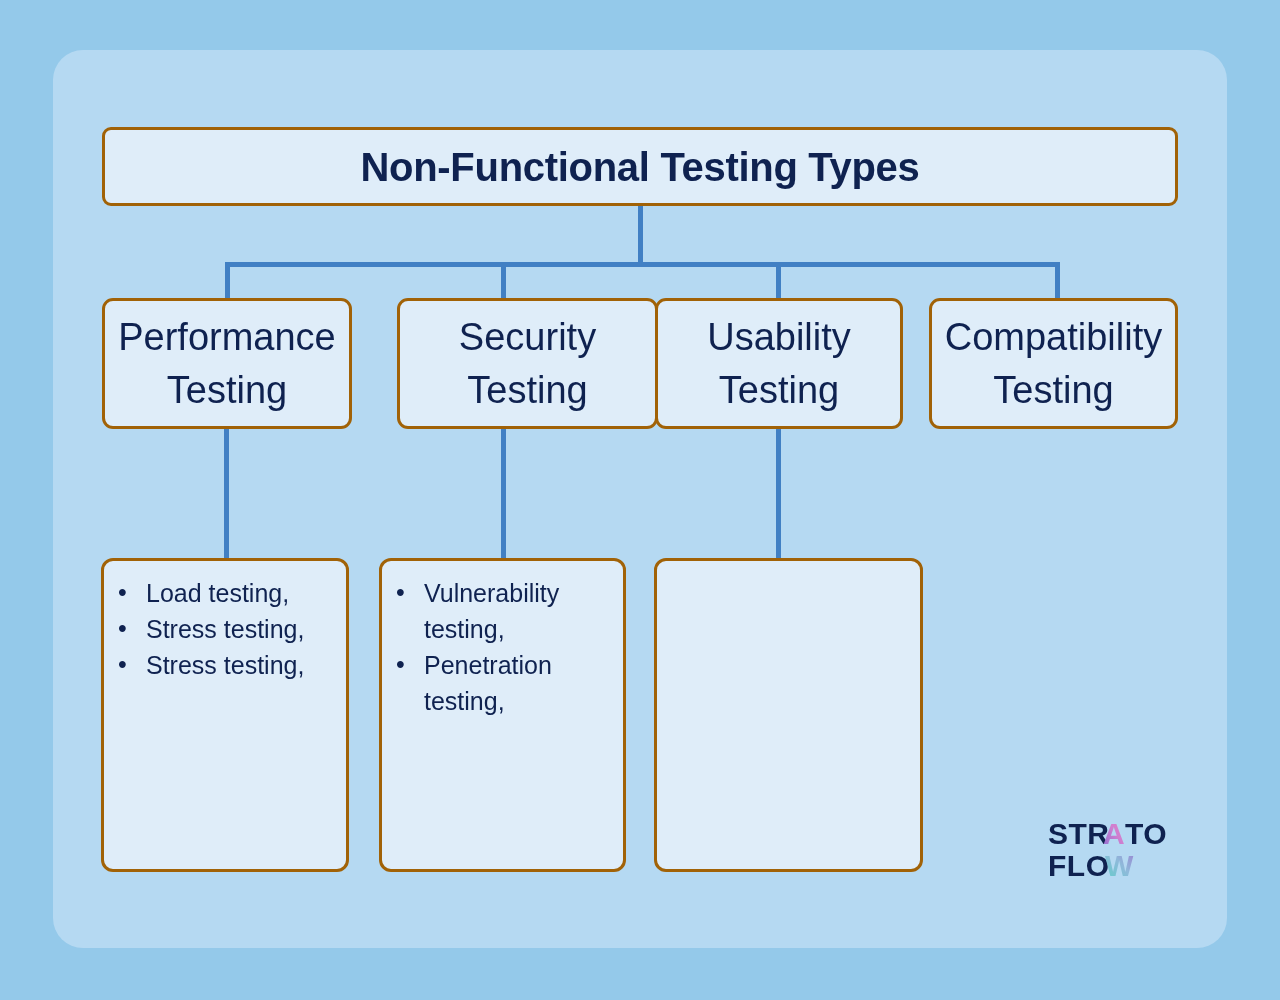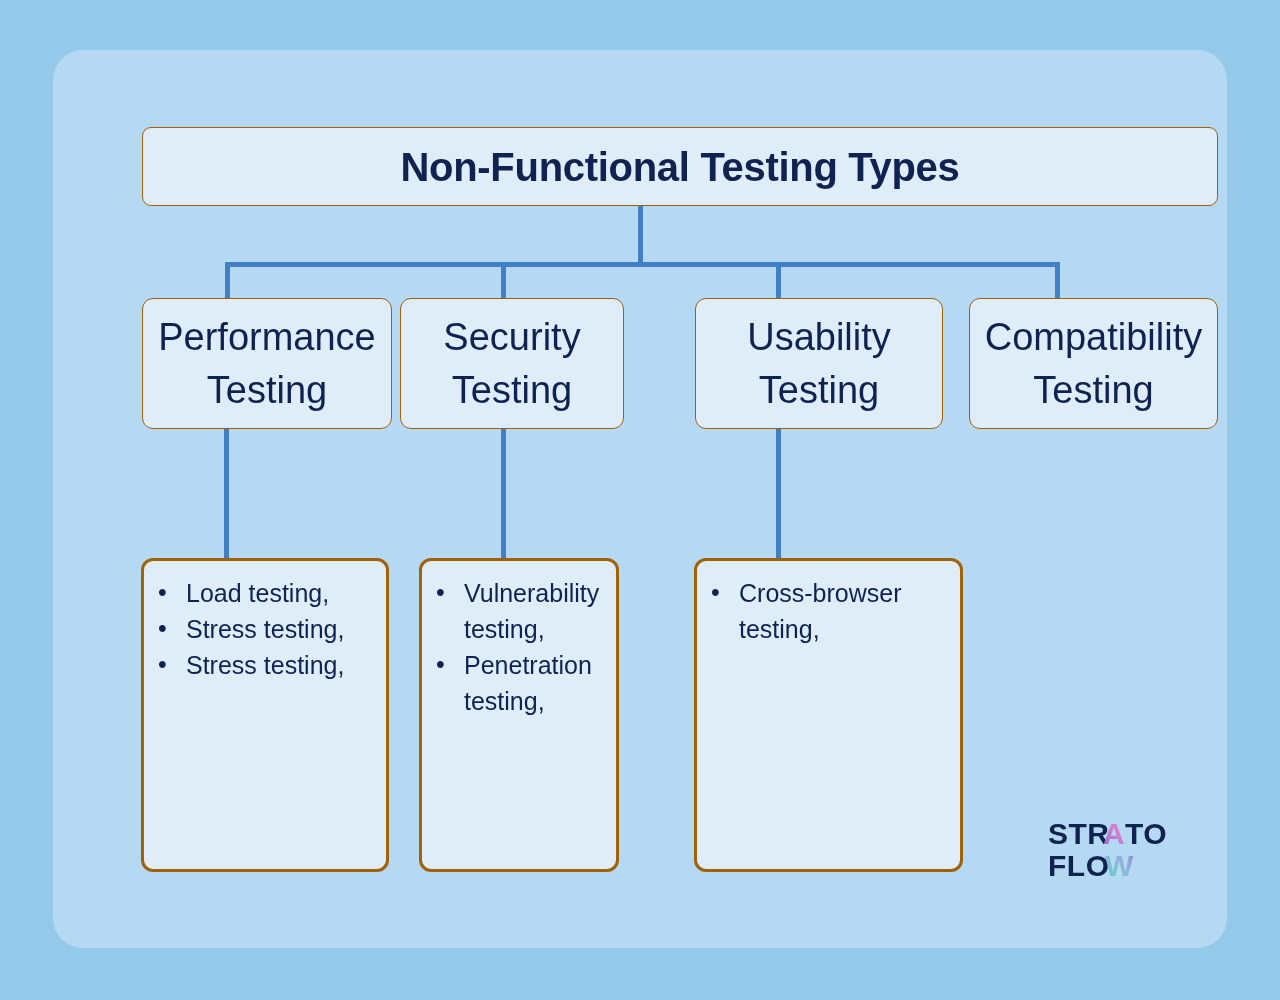--- a/index.html
+++ b/index.html
@@ -27,28 +27,27 @@
     width: 1174px;
     height: 898px;
     background: #b5d9f2;
     border-radius: 30px;
   }
   
   .node {
     position: absolute;
     box-sizing: border-box;
     background: #dfedf9;
-    border: 1px solid #a16207;
+    border: 3px solid #a16207;
     border-radius: 11px;
     display: flex;
     align-items: center;
     justify-content: center;
     color: #0f2250;
     z-index: 3;
-    margin-left: 40px;
   }
   
   .title-box {
     left: 102px;
     top: 127px;
     width: 1076px;
     height: 79px;
     border-radius: 9px;
   }
   .title-text {
@@ -64,35 +63,35 @@
     height: 131px;
   }
   .cat-text {
     font-size: 38px;
     font-weight: 400;
     text-align: center;
     line-height: 1.38;
     padding: 0 8px;
   }
   .cat-0 { left: 102px;  width: 250px; }
-  .cat-1 { left: 360px;  width: 224px; }
+  .cat-1 { left: 397px;  width: 261px; }
   .cat-2 { left: 655px;  width: 248px; }
   .cat-3 { left: 929px;  width: 249px; }
 
   
   .list-box {
     top: 558px;
     height: 314px;
     align-items: flex-start;
     justify-content: flex-start;
     border-width: 3px;
     border-radius: 12px;
   }
   .list-0 { left: 101px; width: 248px; }
-  .list-1 { left: 379px; width: 200px; }
+  .list-1 { left: 379px; width: 247px; }
   .list-2 { left: 654px; width: 269px; }
 
   ul.items {
     margin: 0;
     padding: 14px 10px 0 38px;
     list-style: none;
     width: 100%;
     box-sizing: border-box;
   }
   ul.items li {
@@ -182,21 +181,20 @@
       </ul>
   </div>
   <div class="node list-box list-1">
     <ul class="items">
         <li>Vulnerability testing,</li>
         <li>Penetration testing,</li>
       </ul>
   </div>
   <div class="node list-box list-2">
     <ul class="items">
-        <li>Cross-browser testing,</li>
       </ul>
   </div>
 
   <div class="logo">
     <svg width="140" height="66" viewBox="0 0 140 66">
       <defs>
         <linearGradient id="gradA" x1="0" y1="1" x2="1" y2="0">
           <stop offset="0%" stop-color="#8b6fd0"></stop>
           <stop offset="55%" stop-color="#cf7fd0"></stop>
           <stop offset="100%" stop-color="#e07fc0"></stop>

